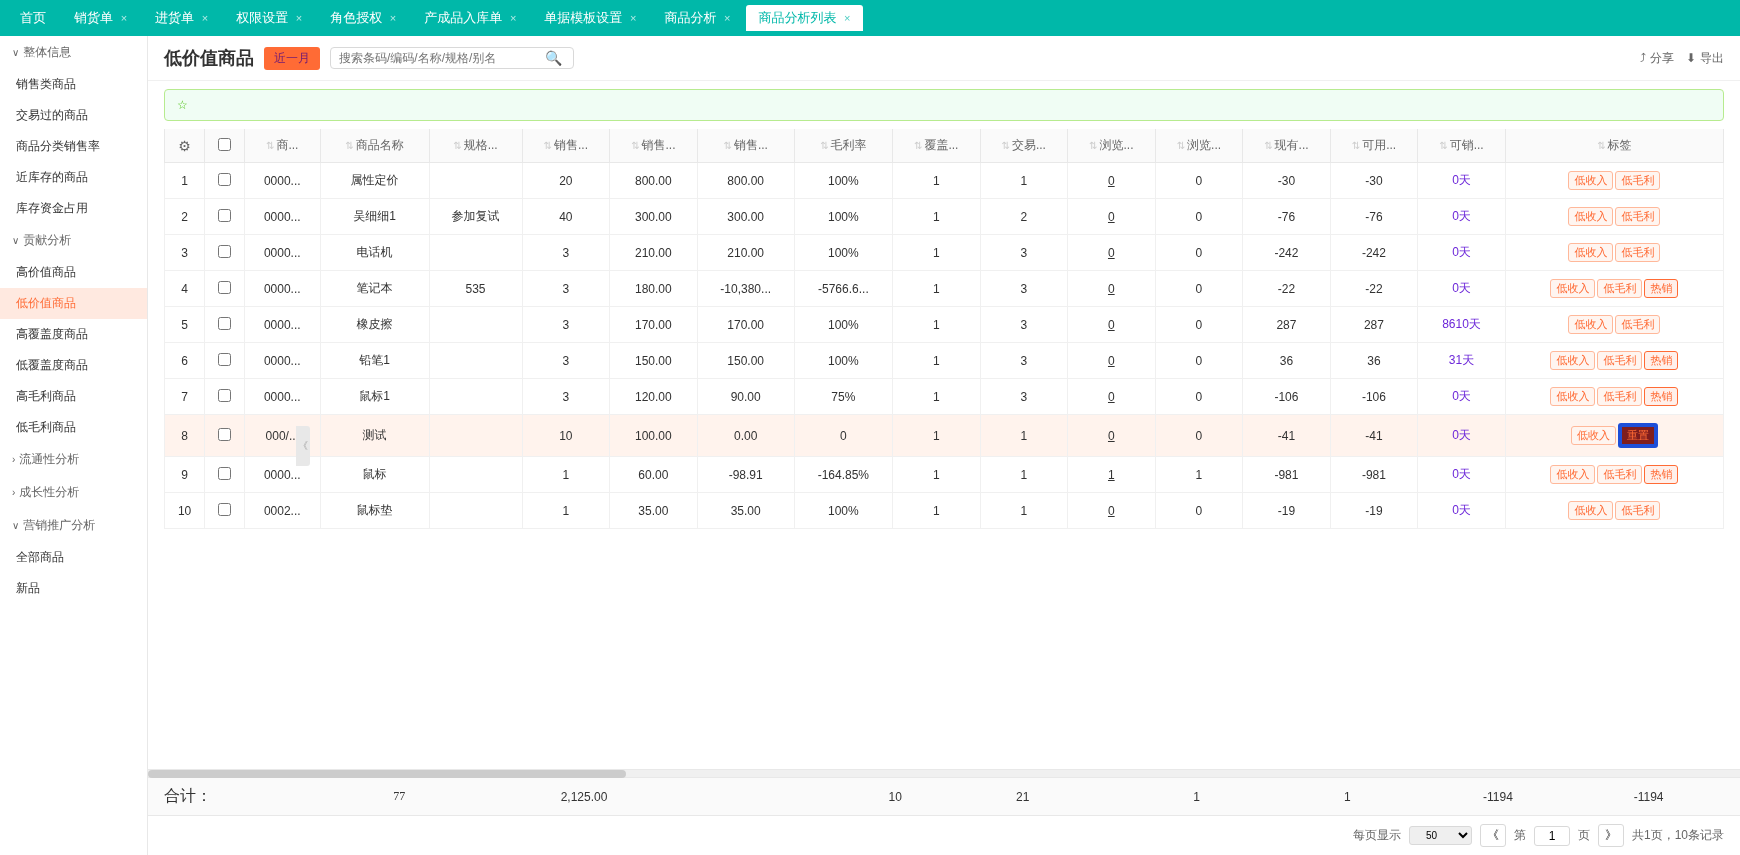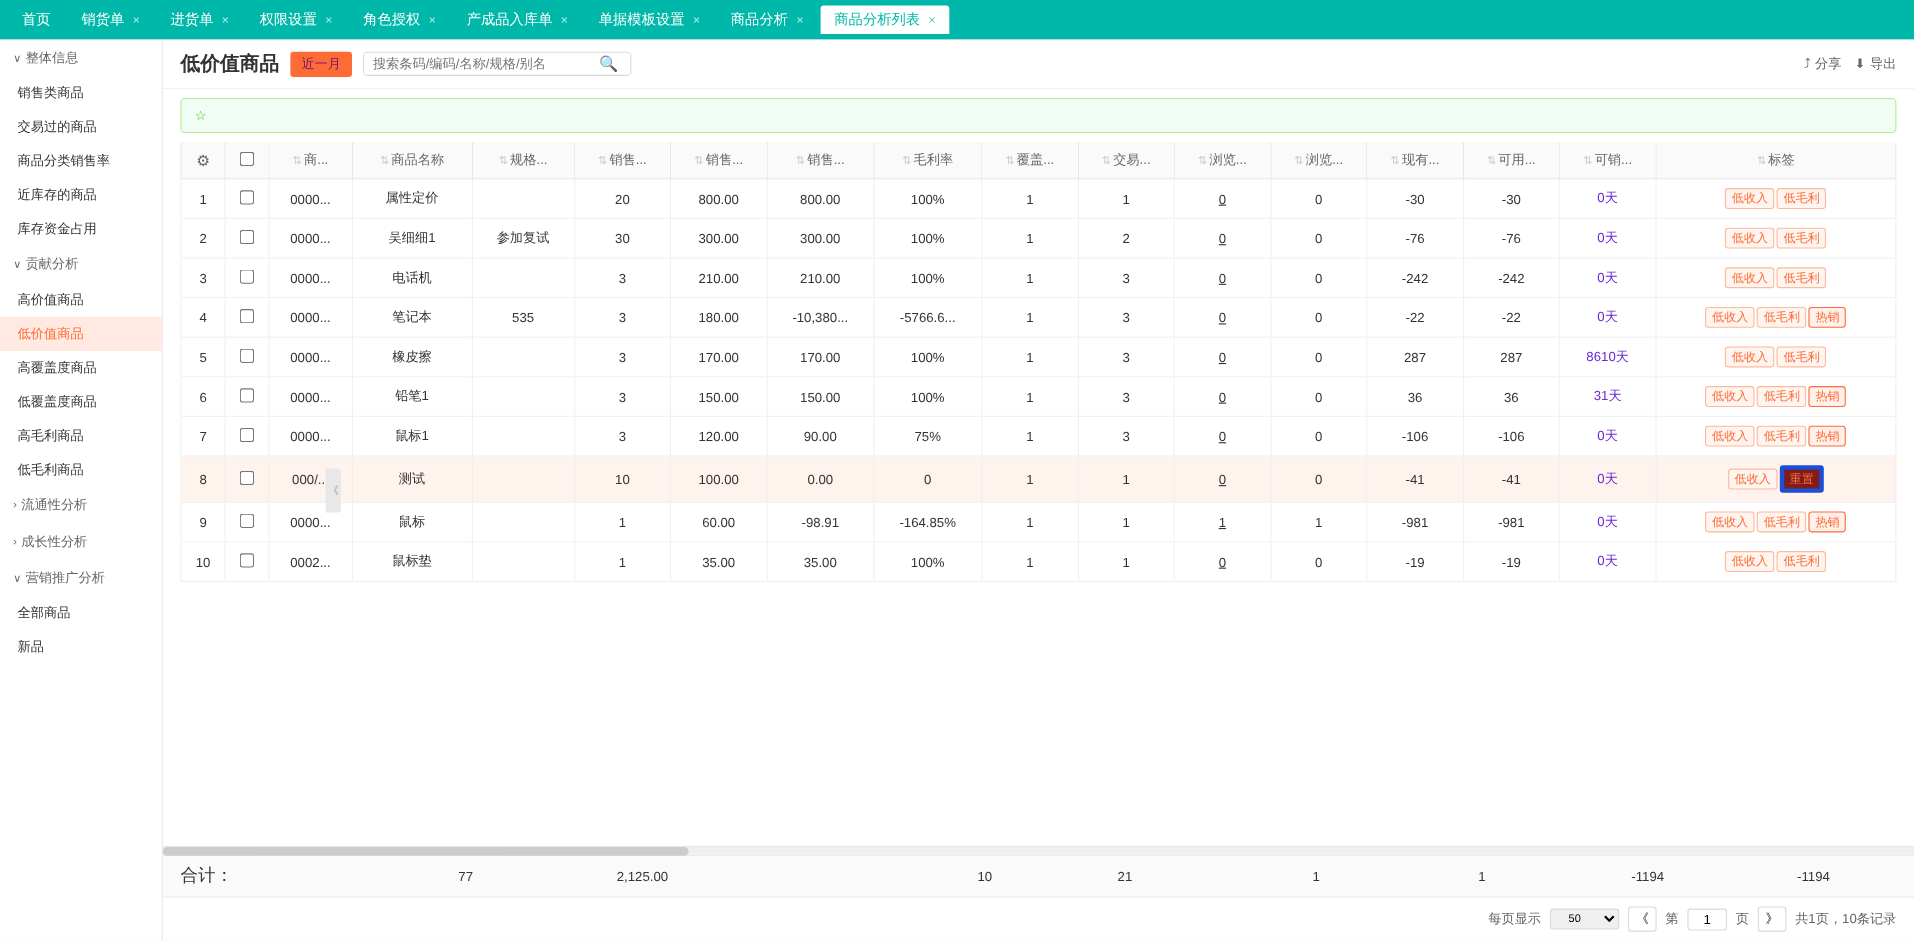--- a/index.html
+++ b/index.html
@@ -411,21 +411,21 @@
     <td>-30</td>
     <td class="orange-text">0天</td>
     <td><span class="tag-badge tag-low-income">低收入</span><span class="tag-badge tag-low-margin">低毛利</span></td>
   </tr>
               <tr>
     <td>2</td>
     <td><input type="checkbox" style=""></td>
     <td>0000...</td>
     <td>吴细细1</td>
     <td>参加复试</td>
-    <td>30</td>
+    <td>40</td>
     <td>300.00</td>
     <td>300.00</td>
     <td>100%</td>
     <td>1</td>
     <td>2</td>
     <td><span class="link-underline">0</span></td>
     <td>0</td>
     <td>-76</td>
     <td>-76</td>
     <td class="orange-text">0天</td>
@@ -587,21 +587,21 @@
         </table>
       </div>
 
       <div class="scroll-bar-container">
         <div class="scroll-bar-thumb"></div>
       </div>
 
       <div class="table-footer">
         <span class="footer-total-label">合计：</span>
         <div style="display:flex; gap:0; align-items:center; flex:1; justify-content:space-around; padding-left: 120px;">
-          <span style="min-width:60px; text-align:center;">77</span>
+          <span style="min-width:60px; text-align:left;font-family:Liberation Serif, serif;">77</span>
           <span style="min-width:80px; text-align:center;">2,125.00</span>
           <span style="min-width:60px; text-align:center;"></span>
           <span style="min-width:60px; text-align:center;">10</span>
           <span style="min-width:60px; text-align:left;">21</span>
           <span style="min-width:60px; text-align:center;">1</span>
           <span style="min-width:60px; text-align:center;">1</span>
           <span style="min-width:60px; text-align:center;">-1194</span>
           <span style="min-width:60px; text-align:center;">-1194</span>
         </div>
       </div>

